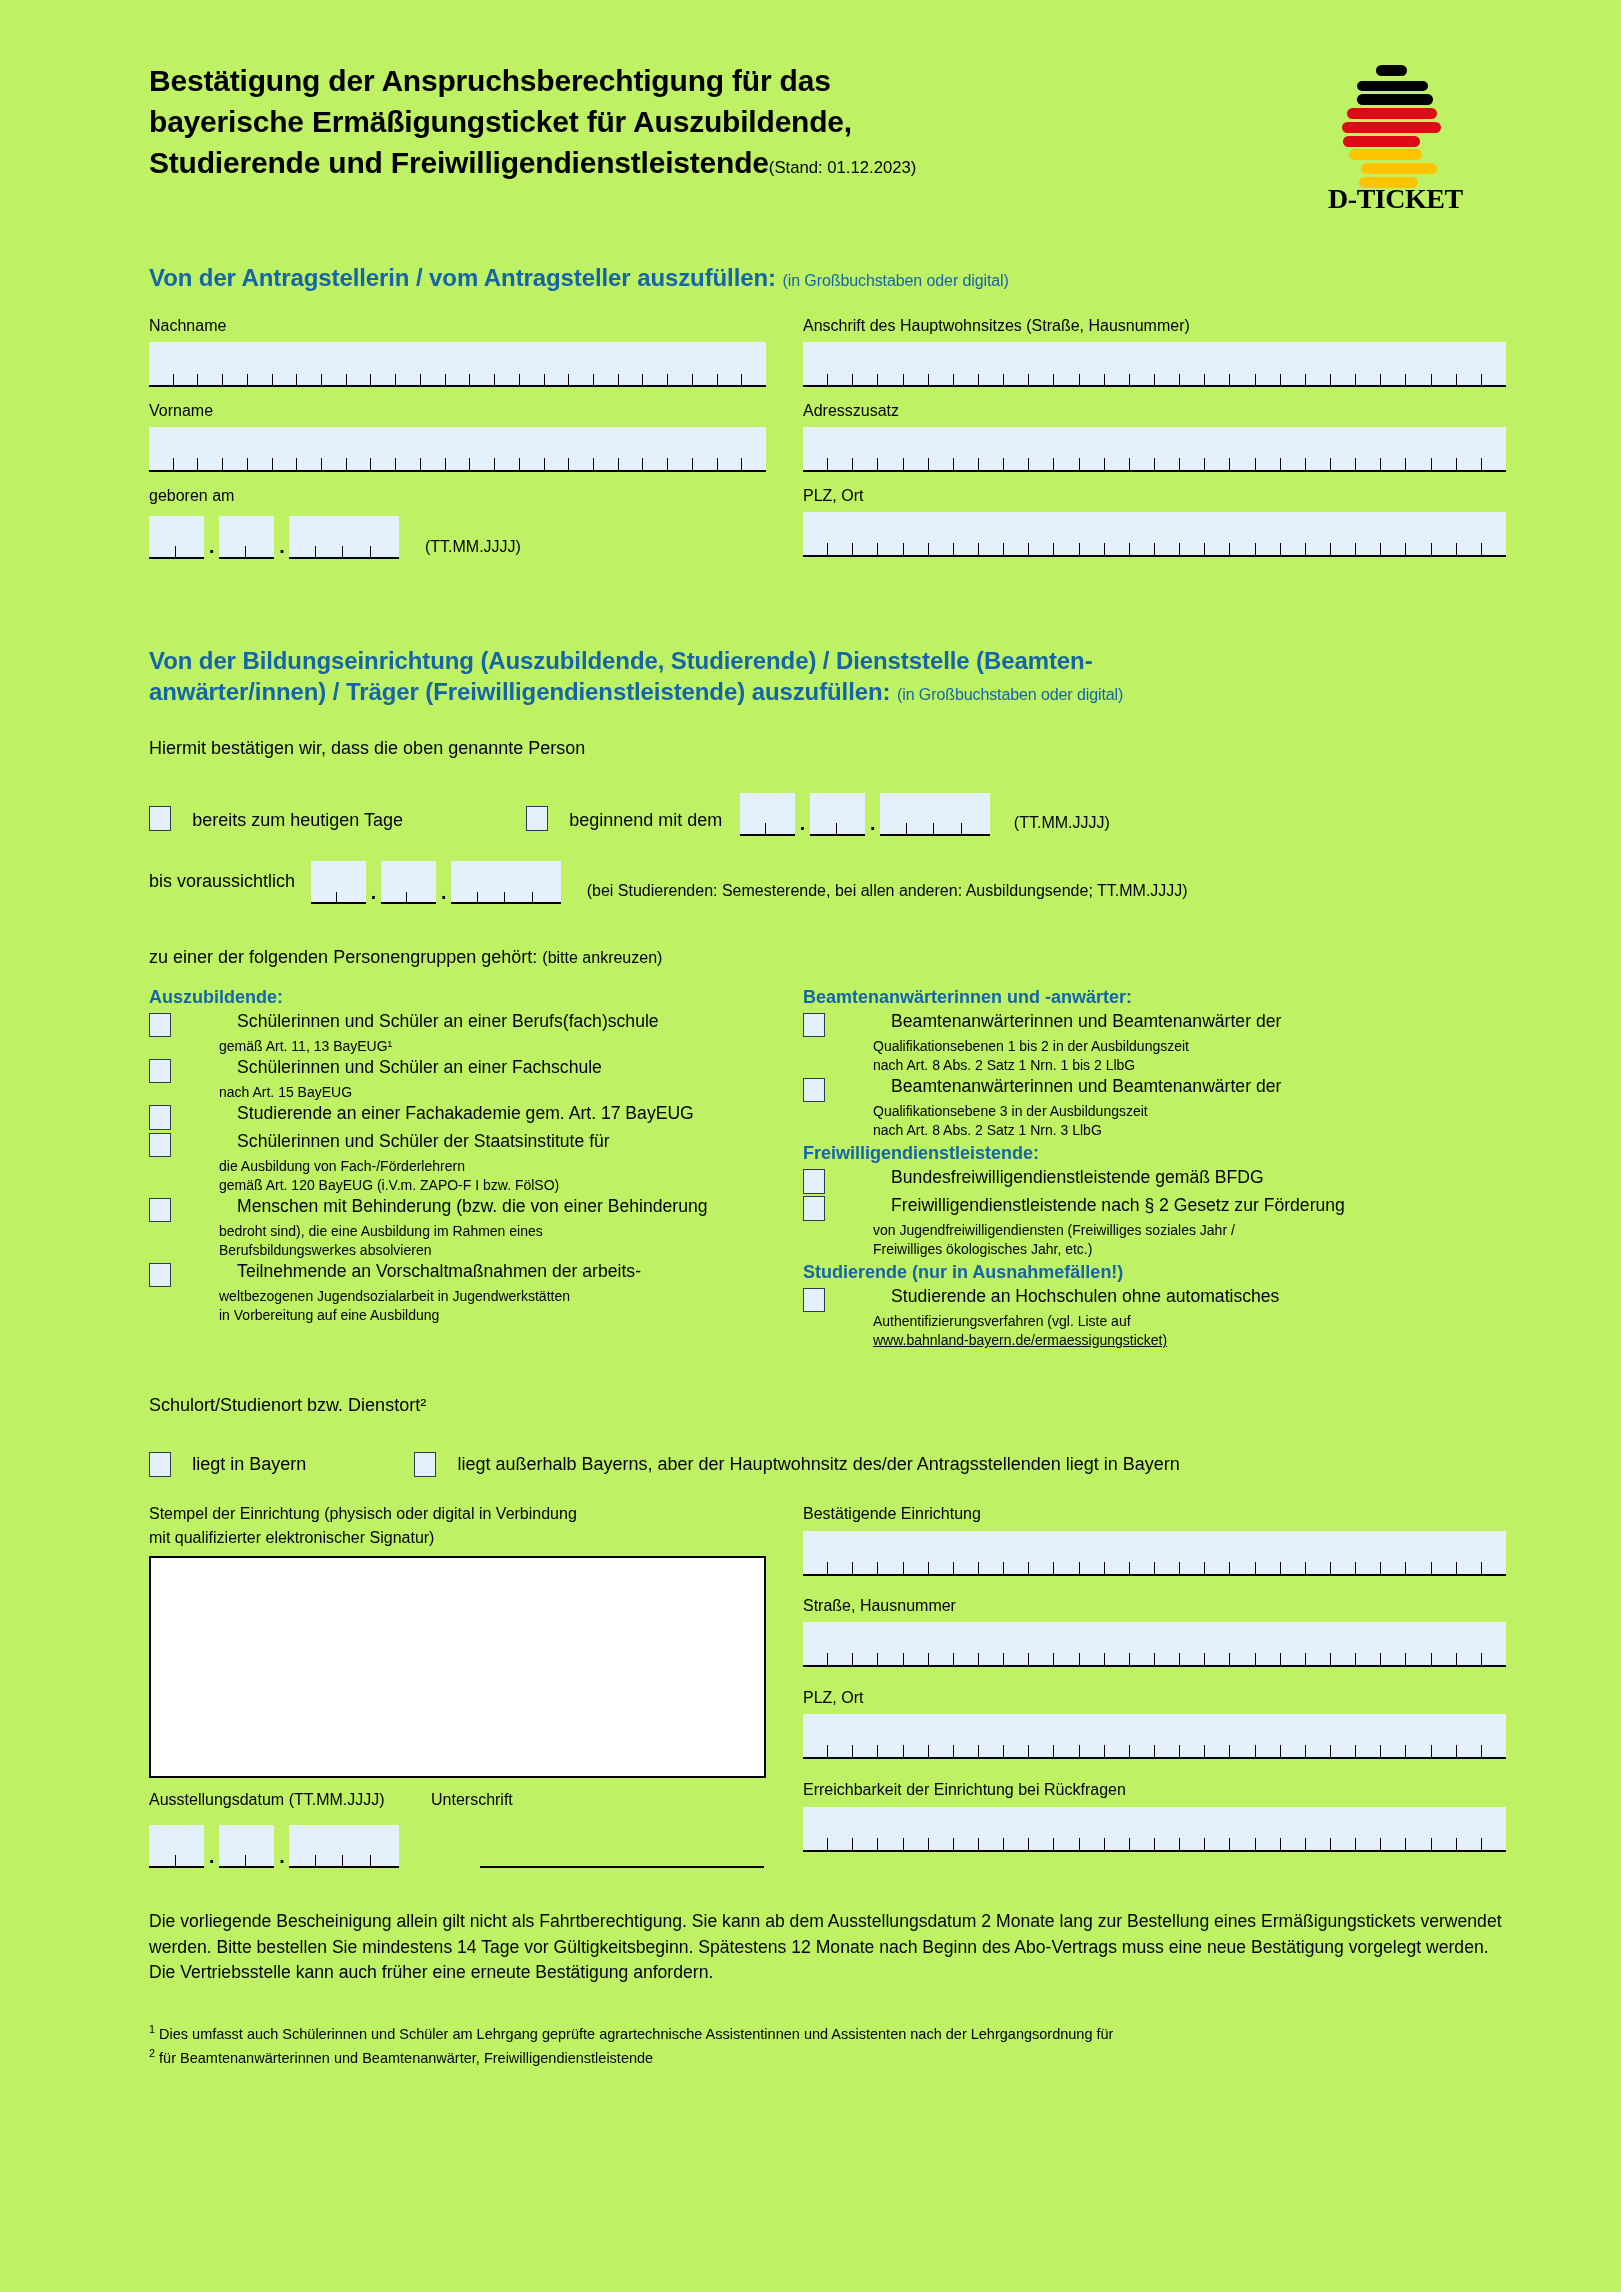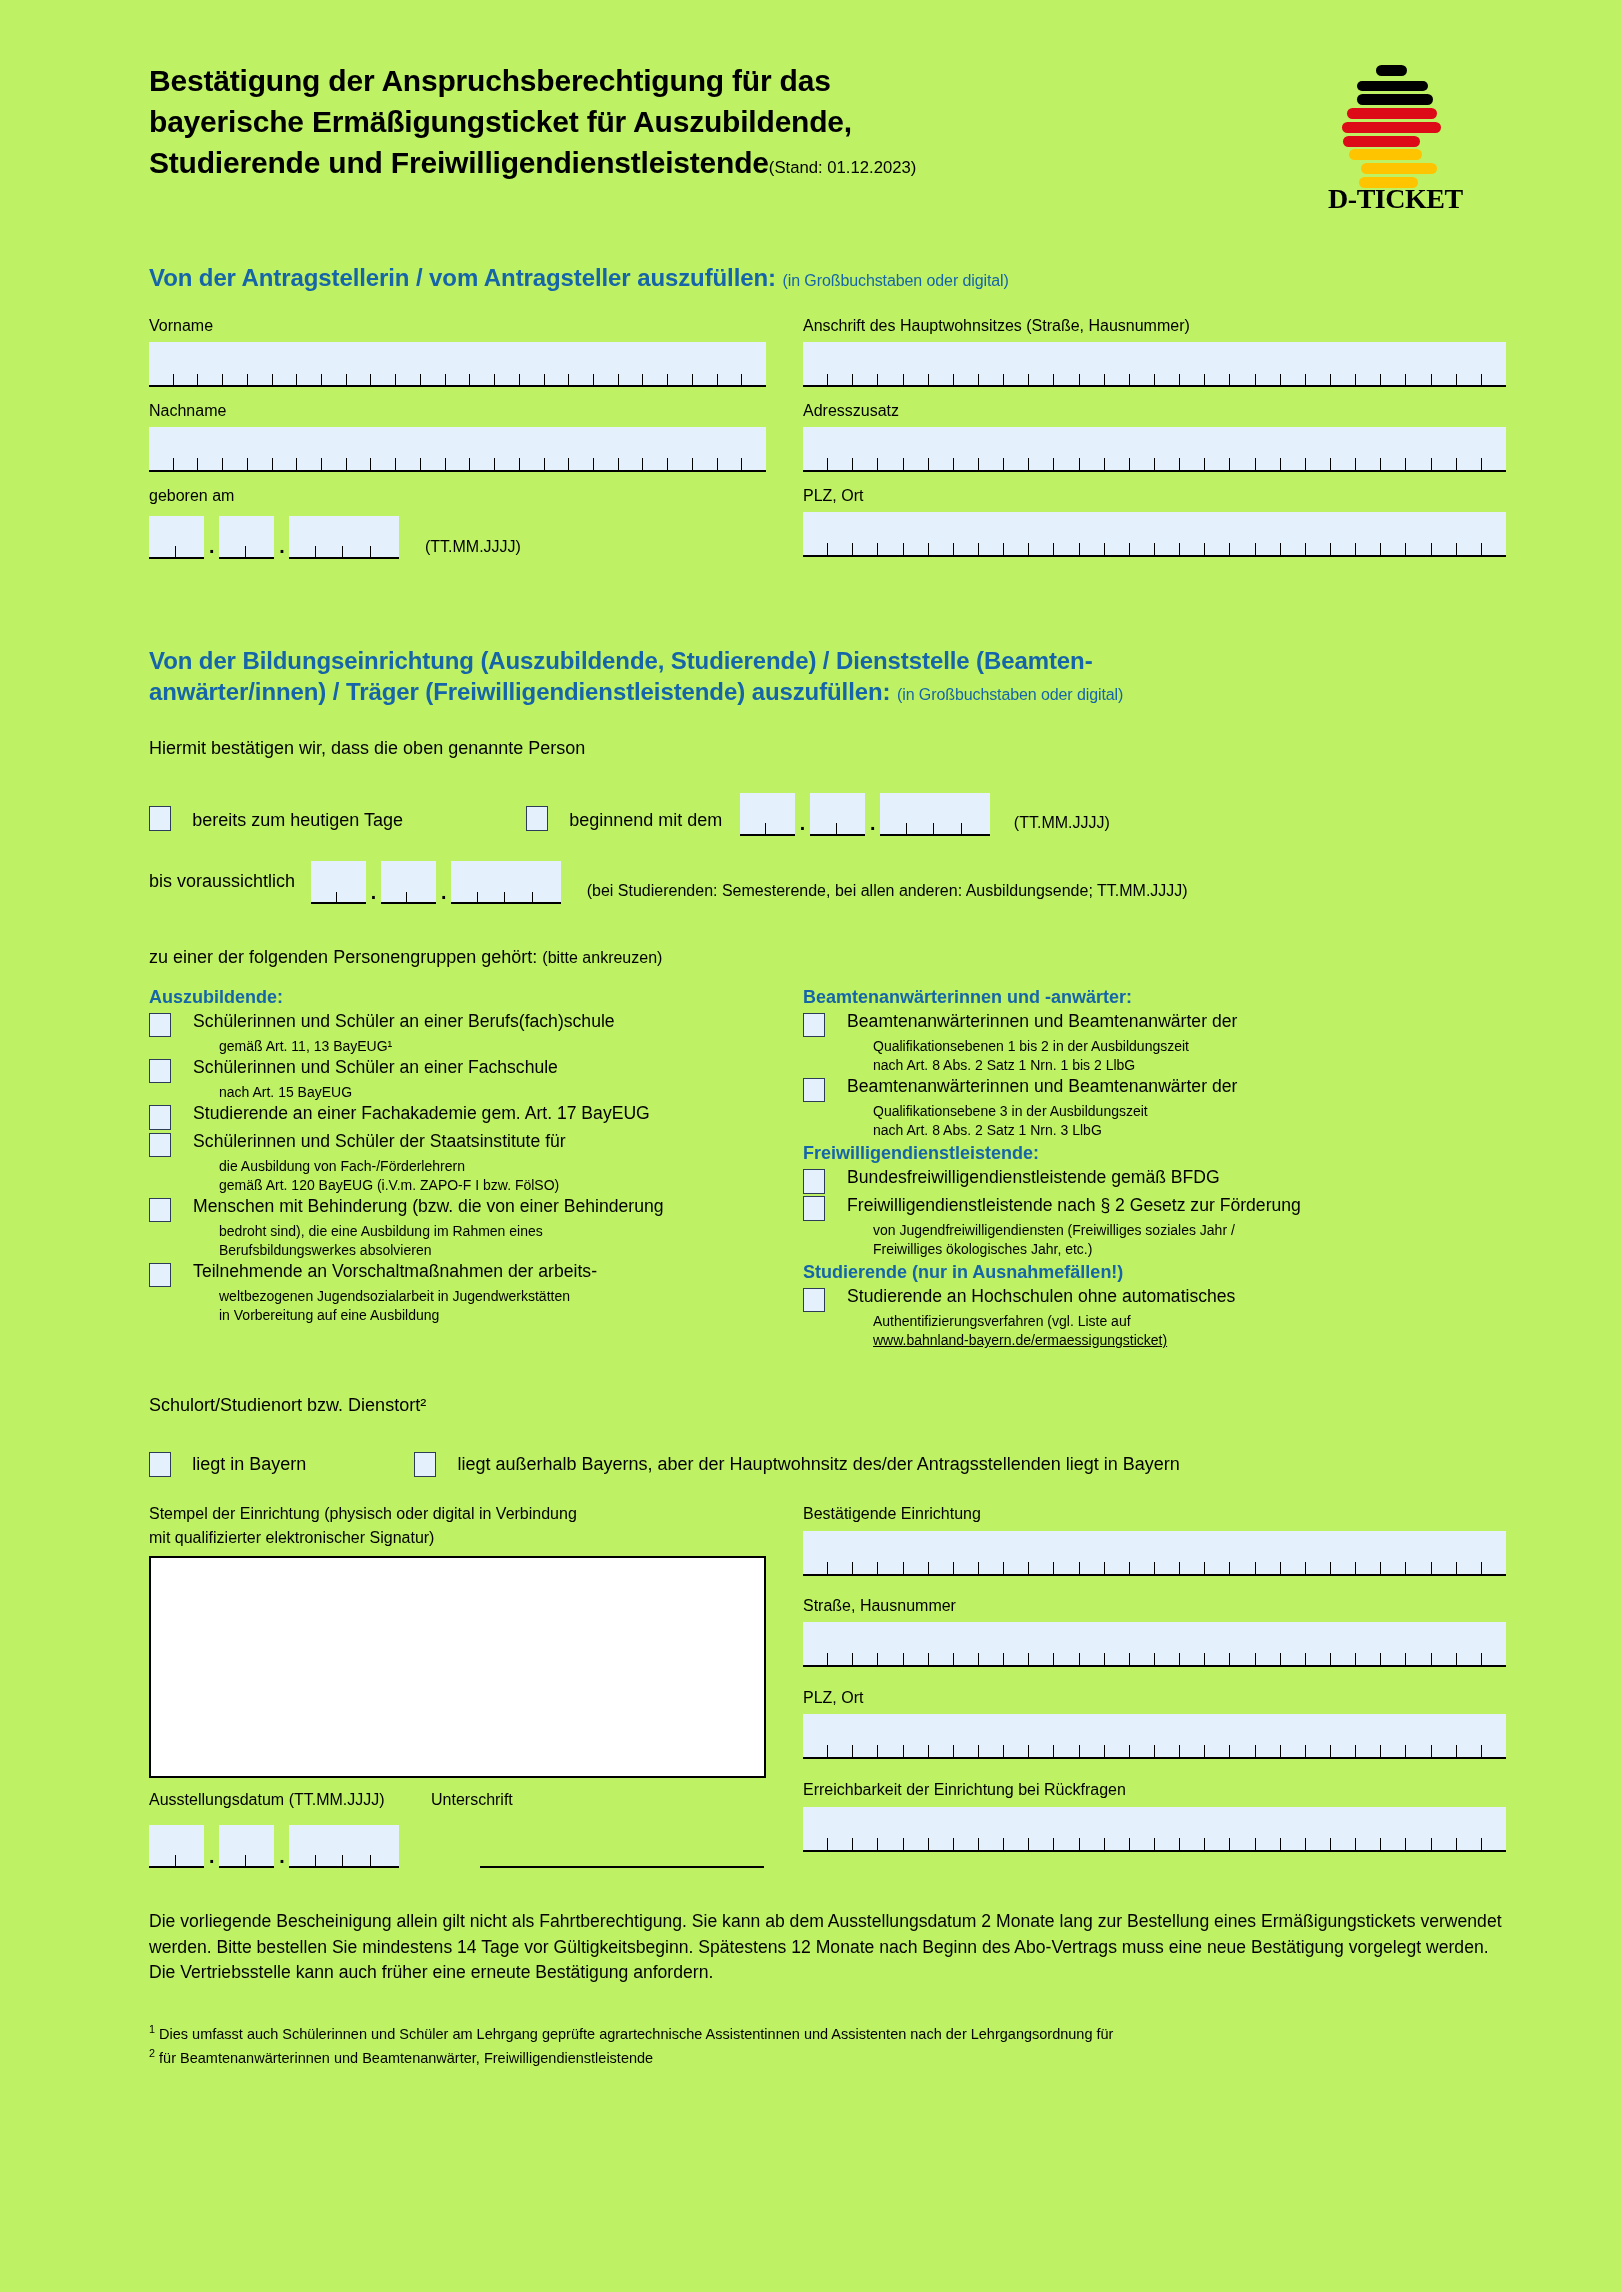--- a/index.html
+++ b/index.html
@@ -186,20 +186,21 @@
     color: #1565a8;
     font-weight: bold;
     font-size: 18px;
     line-height: 1.45;
   }
   .opt {
     display: flex;
     align-items: flex-start;
     font-size: 17.6px;
     line-height: 1.35;
+    gap: 44px;
   }
   .opt .cb { margin-top: 2.9px; width: 21.6px; height: 24.5px; }
   .opt .otext { margin-left: 22.5px; }
   .opt-noncb { margin-left: 70px; font-size: 14px; line-height: 1.35; }
   .ulink { text-decoration: underline; }
 
   
   .stampbox {
     border: 2px solid #000;
     height: 218px;
@@ -259,21 +260,21 @@
 
     <div class="sec-head sec1-head">
       <span>Von der Antragstellerin / vom Antragsteller auszufüllen:</span>
       <span class="note">(in Großbuchstaben oder digital)</span>
     </div>
 
     <div class="form-grid" style="margin-top:9.8px;">
 
       <div>
         <div class="fld">
-          <span class="label">Vorname</span>
+          <span class="label">Nachname</span>
           <div class="comb">
             <div class="ticks">
               <span></span>
                 <span></span>
                 <span></span>
                 <span></span>
                 <span></span>
                 <span></span>
                 <span></span>
                 <span></span>
@@ -292,21 +293,21 @@
                 <span></span>
                 <span></span>
                 <span></span>
                 <span></span>
                 <span></span>
             </div>
           </div>
         </div>
 
         <div class="fld">
-          <span class="label">Nachname</span>
+          <span class="label">Vorname</span>
           <div class="comb">
             <div class="ticks">
               <span></span>
                 <span></span>
                 <span></span>
                 <span></span>
                 <span></span>
                 <span></span>
                 <span></span>
                 <span></span>

